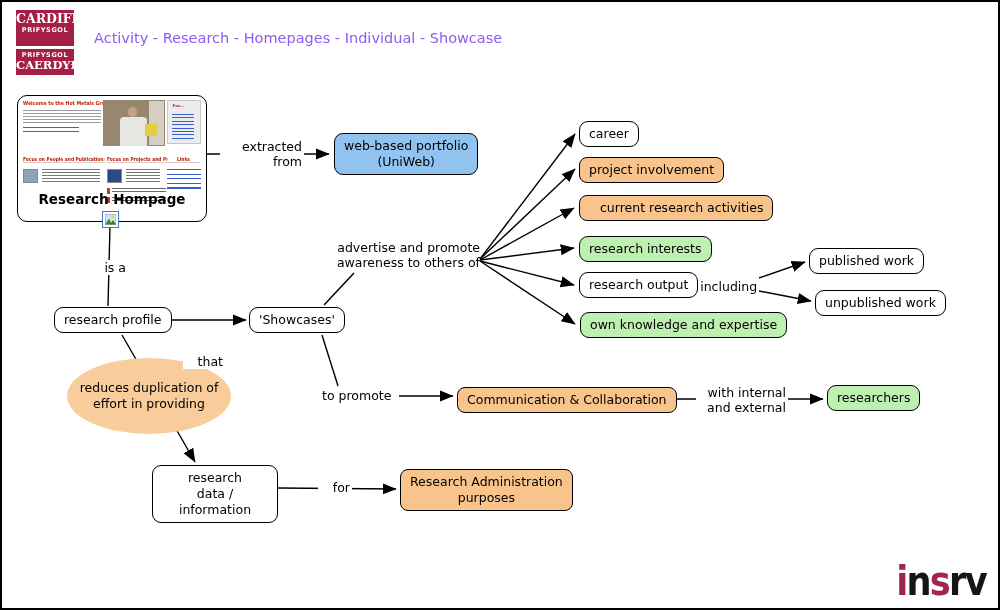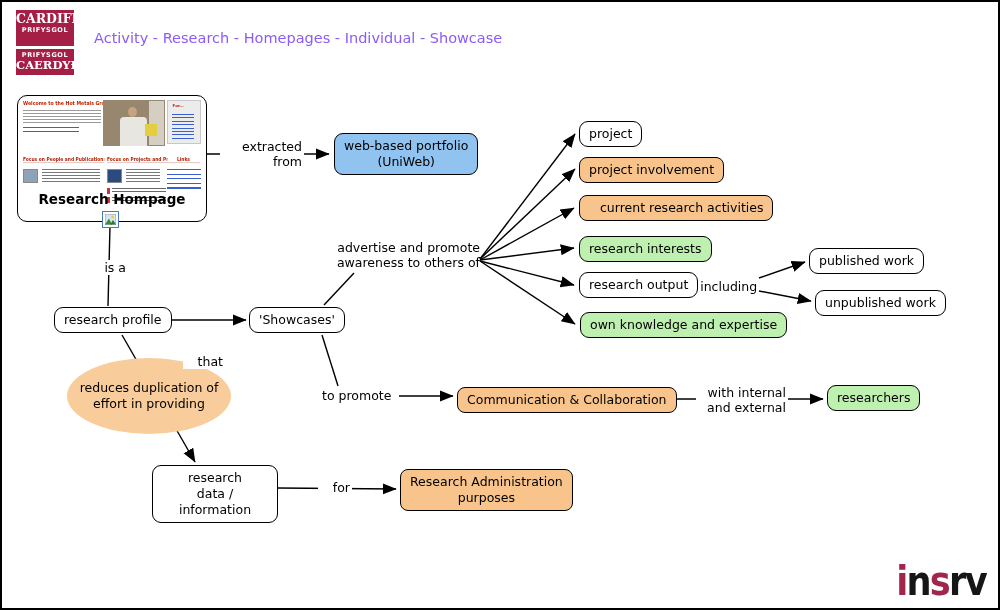--- a/index.html
+++ b/index.html
@@ -180,21 +180,21 @@
     <svg width="11" height="11" viewBox="0 0 11 11">
       <rect x="0" y="0" width="11" height="11" fill="#d8e6f2" stroke="#8899aa" stroke-width="1"></rect>
       <circle cx="7.5" cy="3" r="1.4" fill="#f0d020"></circle>
       <polygon points="0,10.5 4,4.5 7,10.5" fill="#3a8a3a"></polygon>
       <polygon points="5,10.5 8,6 11,10.5" fill="#2f7a2f"></polygon>
     </svg>
   </div>
 
   <div class="node blue pre n-blue">web-based portfolio
 (UniWeb)</div>
-  <div class="node n-career">project</div>
+  <div class="node n-career">career</div>
   <div class="node orange n-proj">project involvement</div>
   <div class="node orange n-curr">current research activities</div>
   <div class="node green n-int">research interests</div>
   <div class="node n-out">research output</div>
   <div class="node n-pub">published work</div>
   <div class="node n-unpub">unpublished work</div>
   <div class="node green n-own">own knowledge and expertise</div>
   <div class="node n-prof">research profile</div>
   <div class="node n-show">'Showcases'</div>
   <div class="ellipse">reduces duplication of

